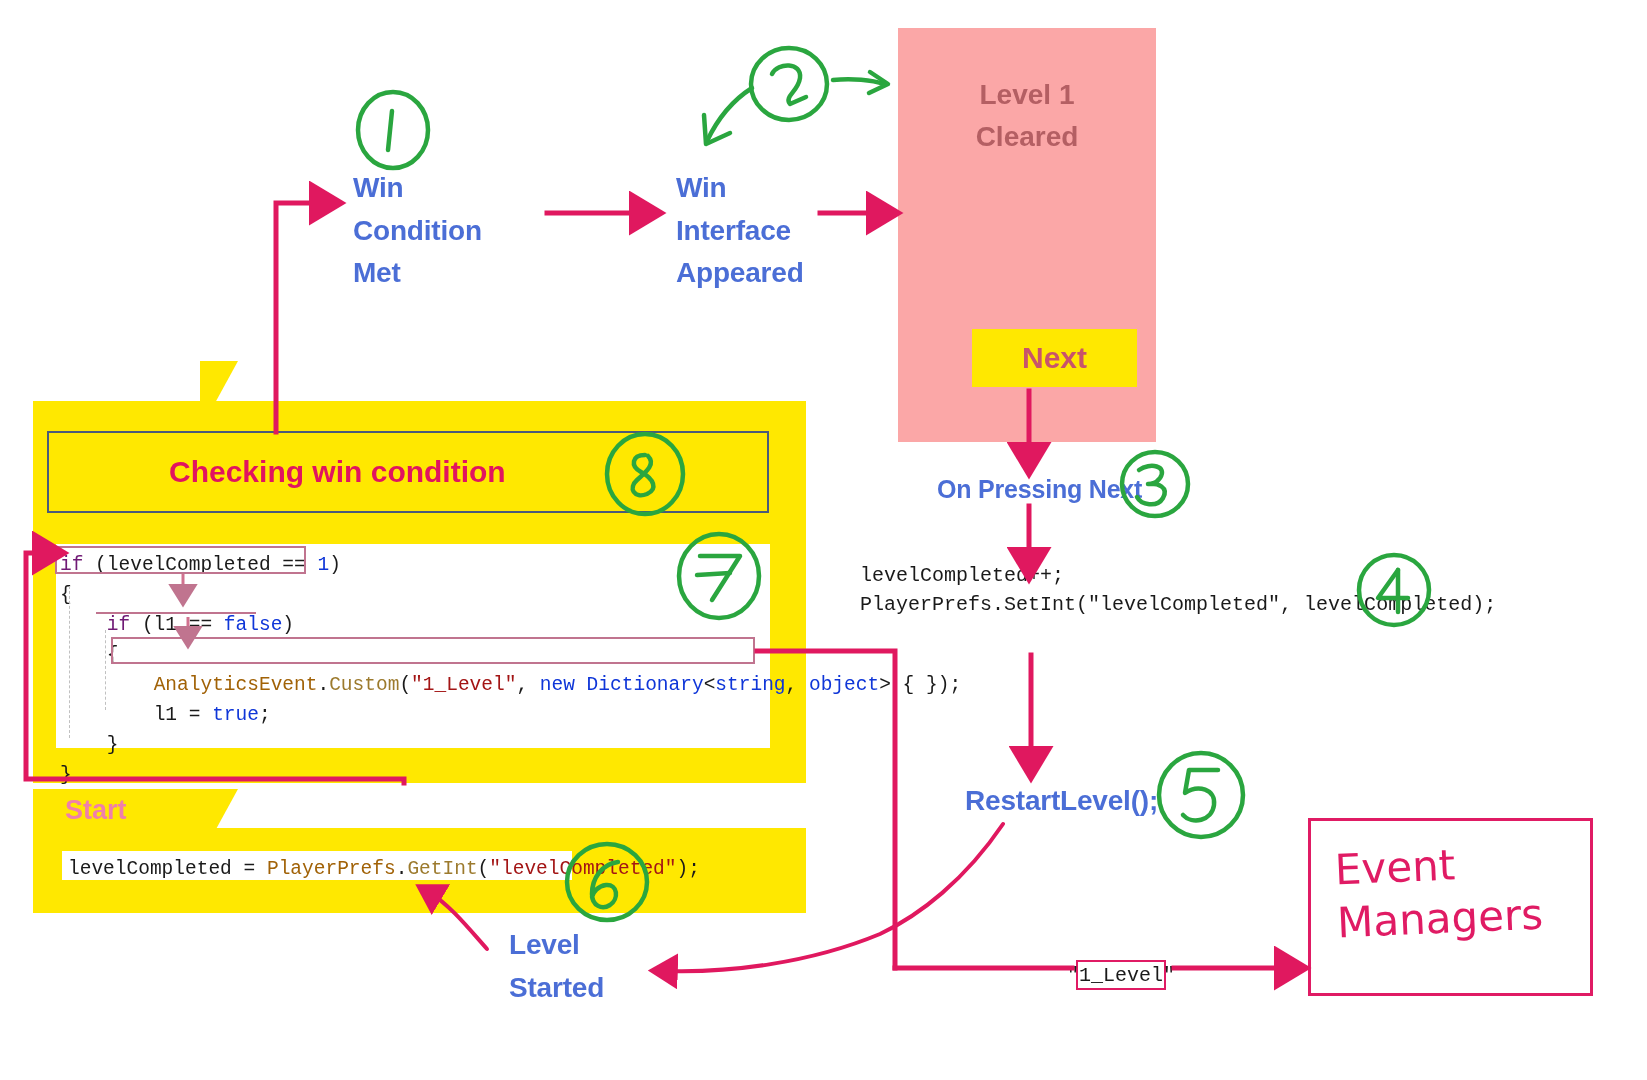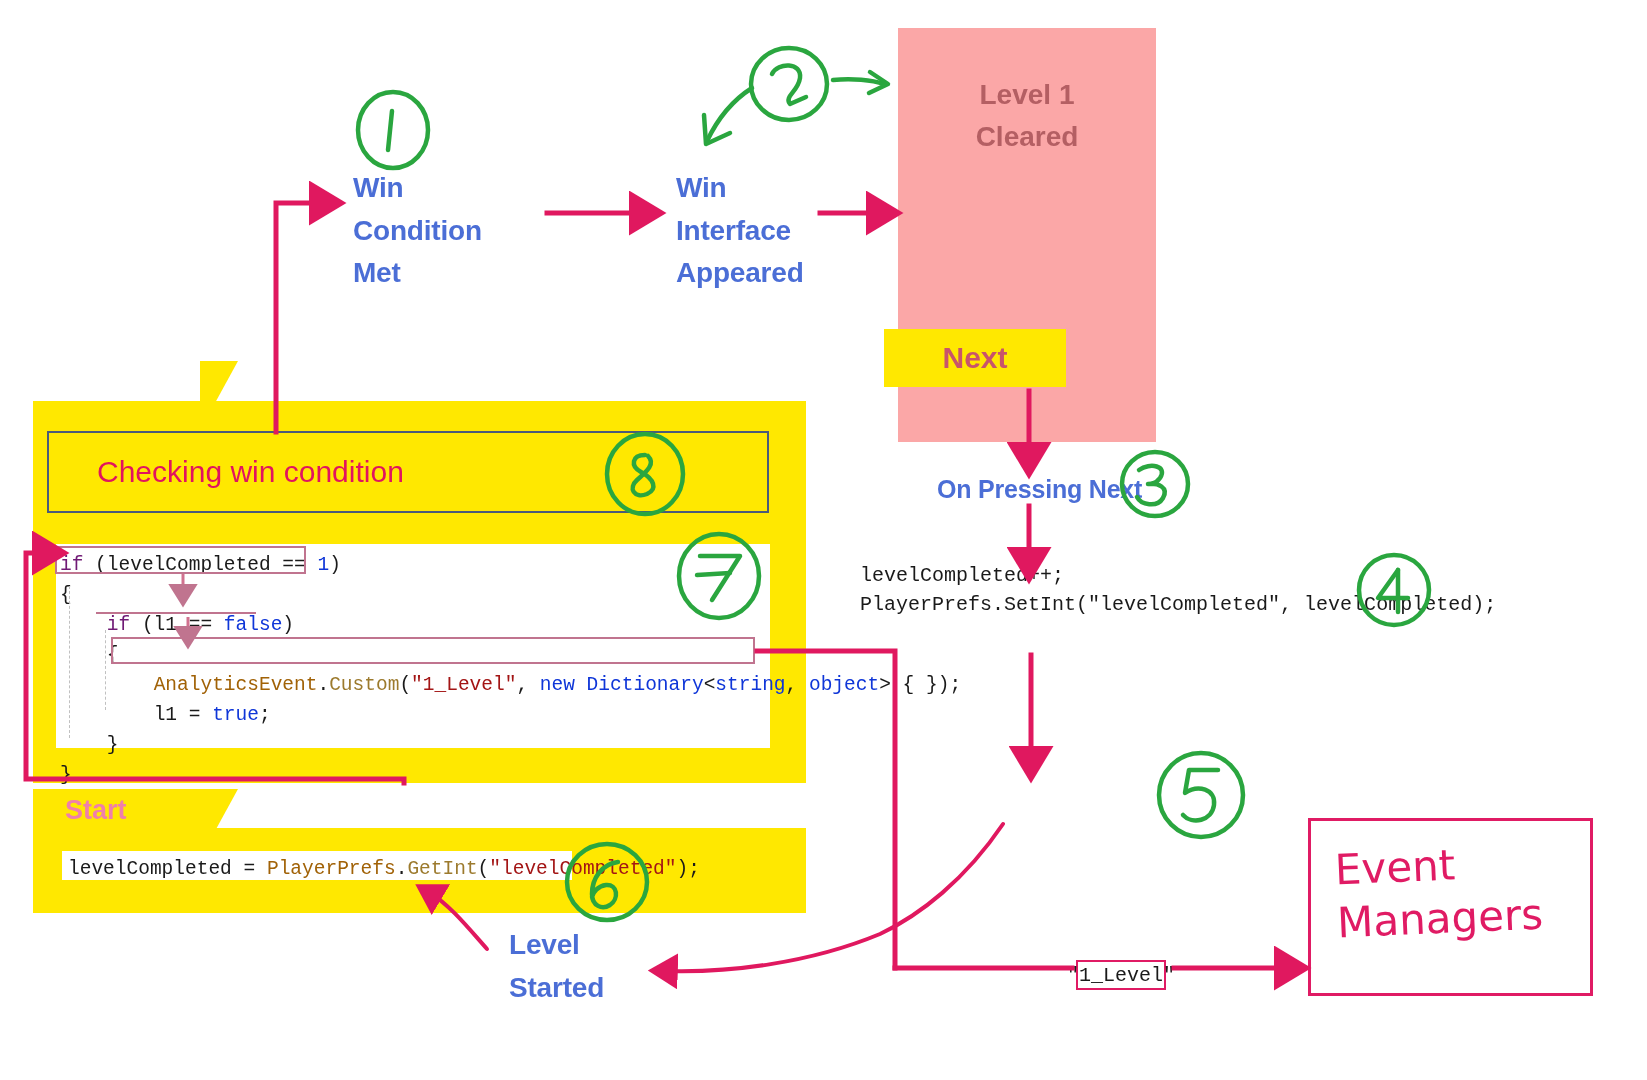--- a/index.html
+++ b/index.html
@@ -69,23 +69,23 @@
   .hdrbox {
     position: absolute;
     background: #ffe800;
     border: 2px solid #4a5a7a;
     box-sizing: border-box;
     display: flex;
     align-items: center;
   }
   .hdrbox-title {
     color: #e1145f;
-    font-weight: normal;
+    font-weight: bold;
     font-size: 30px;
-    margin-left: 48px;
+    margin-left: 120px;
   }
 
   
   .codeblk {
     position: absolute;
     background: #ffffff;
     font-family: "Liberation Mono", monospace;
     font-size: 19.5px;
     line-height: 30px;
     color: #1a1a1a;
@@ -173,32 +173,33 @@
 </style>
 </head>
 <body>
 
 <div id="stage">
 
   <div class="abs pinkpanel" style="left:898px; top:28px; width:258px; height:414px;">
     <div class="pinkpanel-title">Level 1
 Cleared</div>
   </div>
-  <div class="nextbtn" style="left:884px; top:329px; width:182px; height:58px;">Next</div>
+  <div class="nextbtn" style="left:972px; top:329px; width:165px; height:58px;">Next</div>
 
   <div class="abs bluelbl" style="left:353px; top:167px; width:200px;">Win
 Condition
 Met</div>
 
   <div class="abs bluelbl" style="left:676px; top:167px; width:230px;">Win
 Interface
 Appeared</div>
 
   <div class="abs bluelbl small" style="left:937px; top:471px;">On Pressing Next</div>
 
+  <div class="abs bluelbl" style="left:965px; top:780px;">RestartLevel();</div>
 
   <div class="abs bluelbl" style="left:509px; top:924px; width:180px;">Level
 Started</div>
 
   <div class="codeplain" style="left:860px; top:561px;"><span>levelCompleted++;</span></div>
   <div class="codeplain" style="left:860px; top:590px;"><span class="typ">PlayerPrefs</span><span class="pun">.</span><span class="mth">SetInt</span><span class="pun">(</span><span class="str">"levelCompleted"</span><span class="pun">, levelCompleted);</span></div>
 
   <div class="abs ycard" style="left:33px; top:401px; width:773px; height:382px;"></div>
 
   <svg class="overlay" style="z-index:1;">

